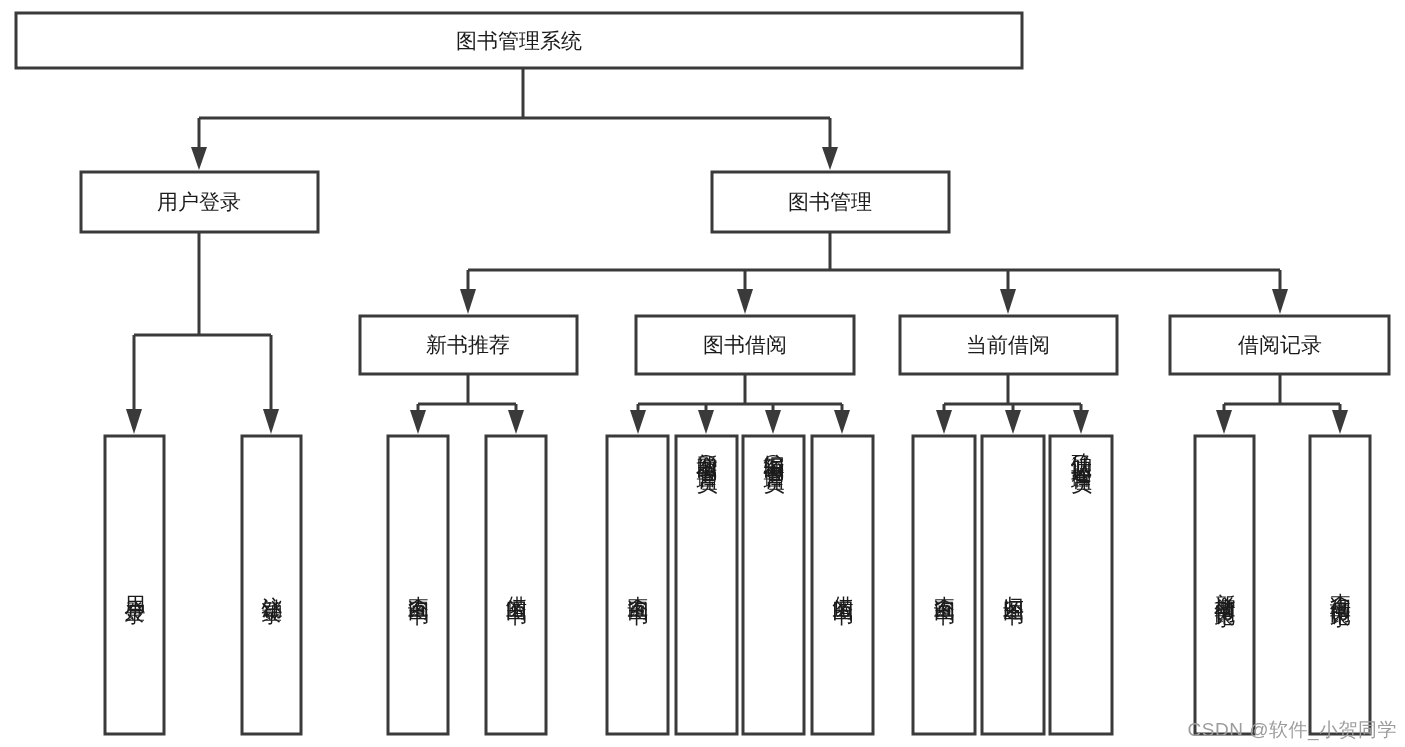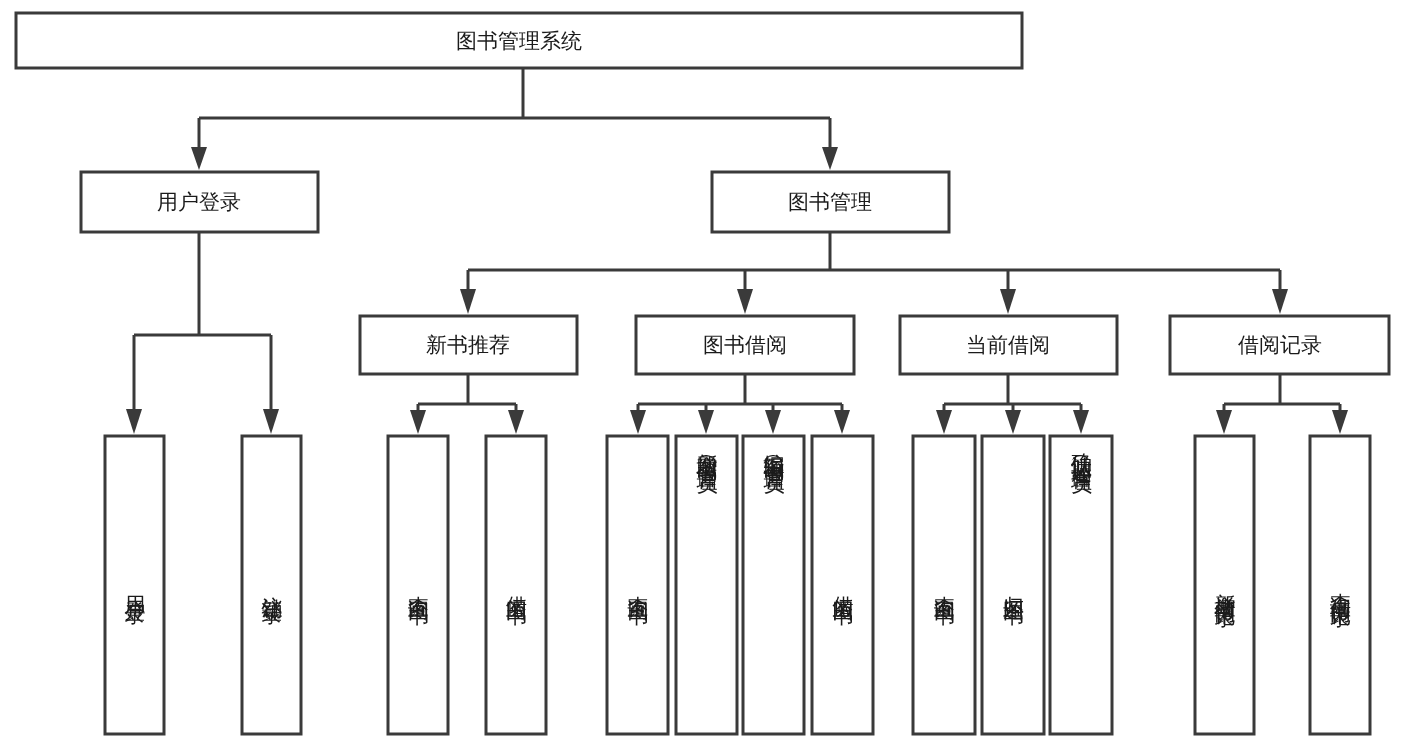--- a/index.html
+++ b/index.html
@@ -237,14 +237,15 @@
     <span class="vert-text">确认归还（管理员）</span>
   </div>
 
   <div class="vert-wrap" style="left:1195px; top:436px; width:59px; height:298px;">
     <span class="vert-text">新增借阅记录</span>
   </div>
   <div class="vert-wrap" style="left:1310px; top:436px; width:60px; height:298px;">
     <span class="vert-text">查询借阅记录</span>
   </div>
 
+  <div class="watermark">CSDN @软件_小贺同学</div>
 
 </div>
 
 </body></html>

